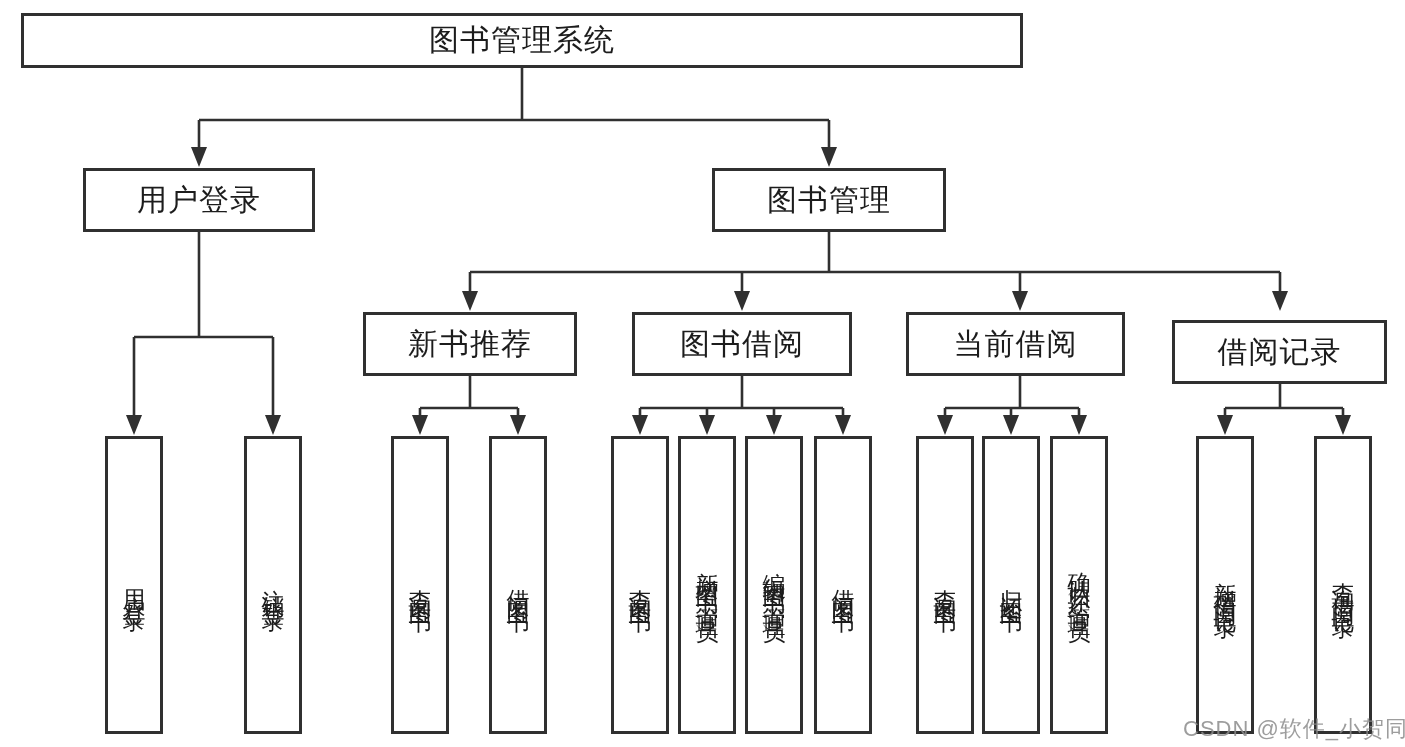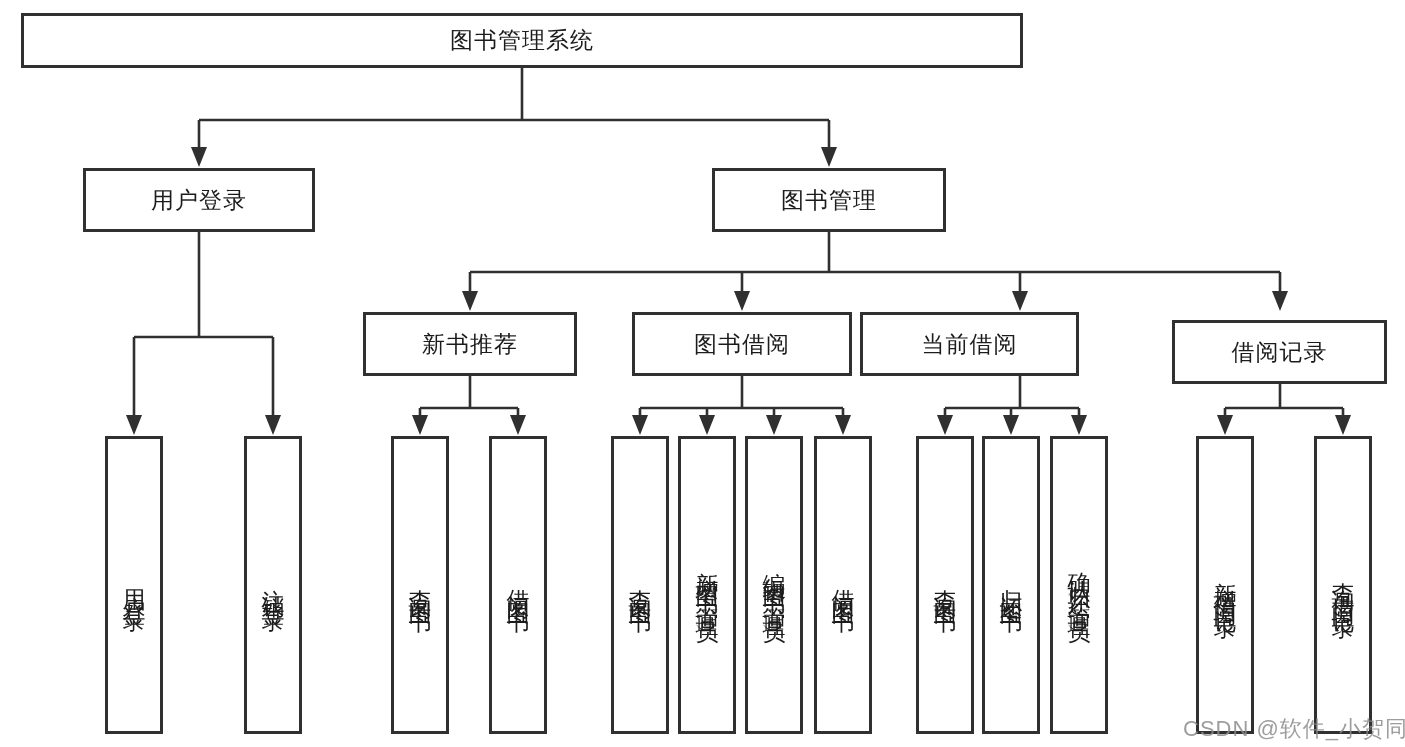--- a/index.html
+++ b/index.html
@@ -25,42 +25,42 @@
     position: absolute;
     box-sizing: border-box;
     background: #ffffff;
     border: 3px solid #303030;
     display: flex;
     align-items: center;
     justify-content: center;
     color: #1c1c1c;
   }
   .hnode .label {
-    font-size: 23px;
+    font-size: 30px;
     letter-spacing: 1px;
     white-space: nowrap;
   }
   .vnode .label {
     writing-mode: vertical-lr;
     text-orientation: mixed;
     font-size: 23px;
     letter-spacing: 7px;
     line-height: 1;
   }
   .root  { left: 21px;  top: 13px;  width: 1002px; height: 55px; }
   .lv2   { top: 168px; height: 64px; }
   .lv3   { top: 312px; height: 64px; }
   .leaf  { top: 436px; height: 298px; width: 58px; }
 
   .n-user-login      { left: 83px;  width: 232px; }
   .n-book-management { left: 712px; width: 234px; }
 
   .n-new-book   { left: 363px;  width: 214px; }
   .n-borrowing  { left: 632px;  width: 220px; }
-  .n-current    { left: 860px;  width: 219px; }
+  .n-current    { left: 906px;  width: 219px; }
   .n-records    { left: 1172px; width: 215px; margin-top: 8px; }
 
   .lf-1  { left: 105px;  }
   .lf-2  { left: 244px;  }
   .lf-3  { left: 391px;  }
   .lf-4  { left: 489px;  }
   .lf-5  { left: 611px;  }
   .lf-6  { left: 678px;  }
   .lf-7  { left: 745px;  }
   .lf-8  { left: 814px;  }

